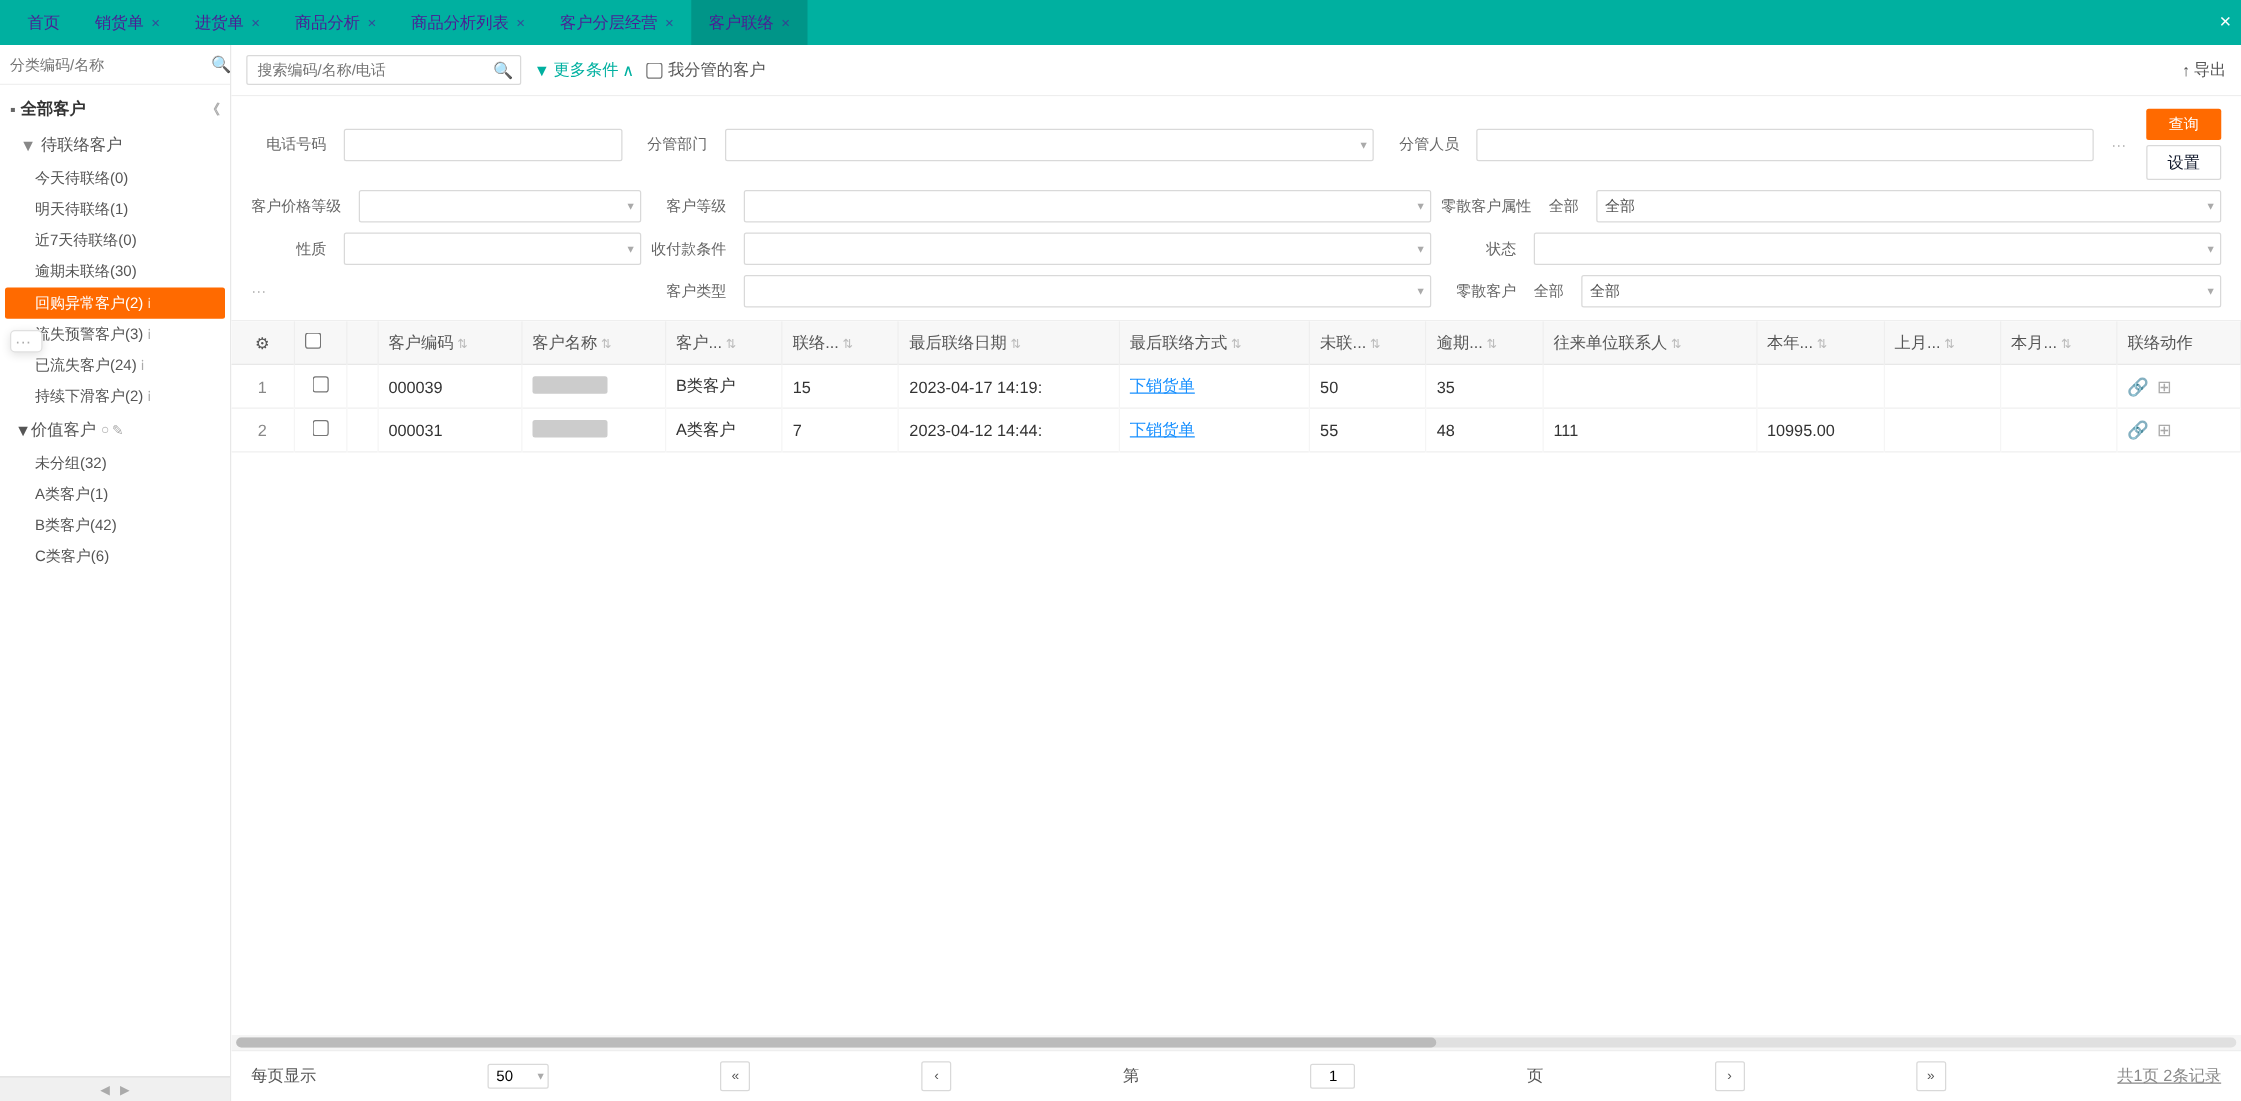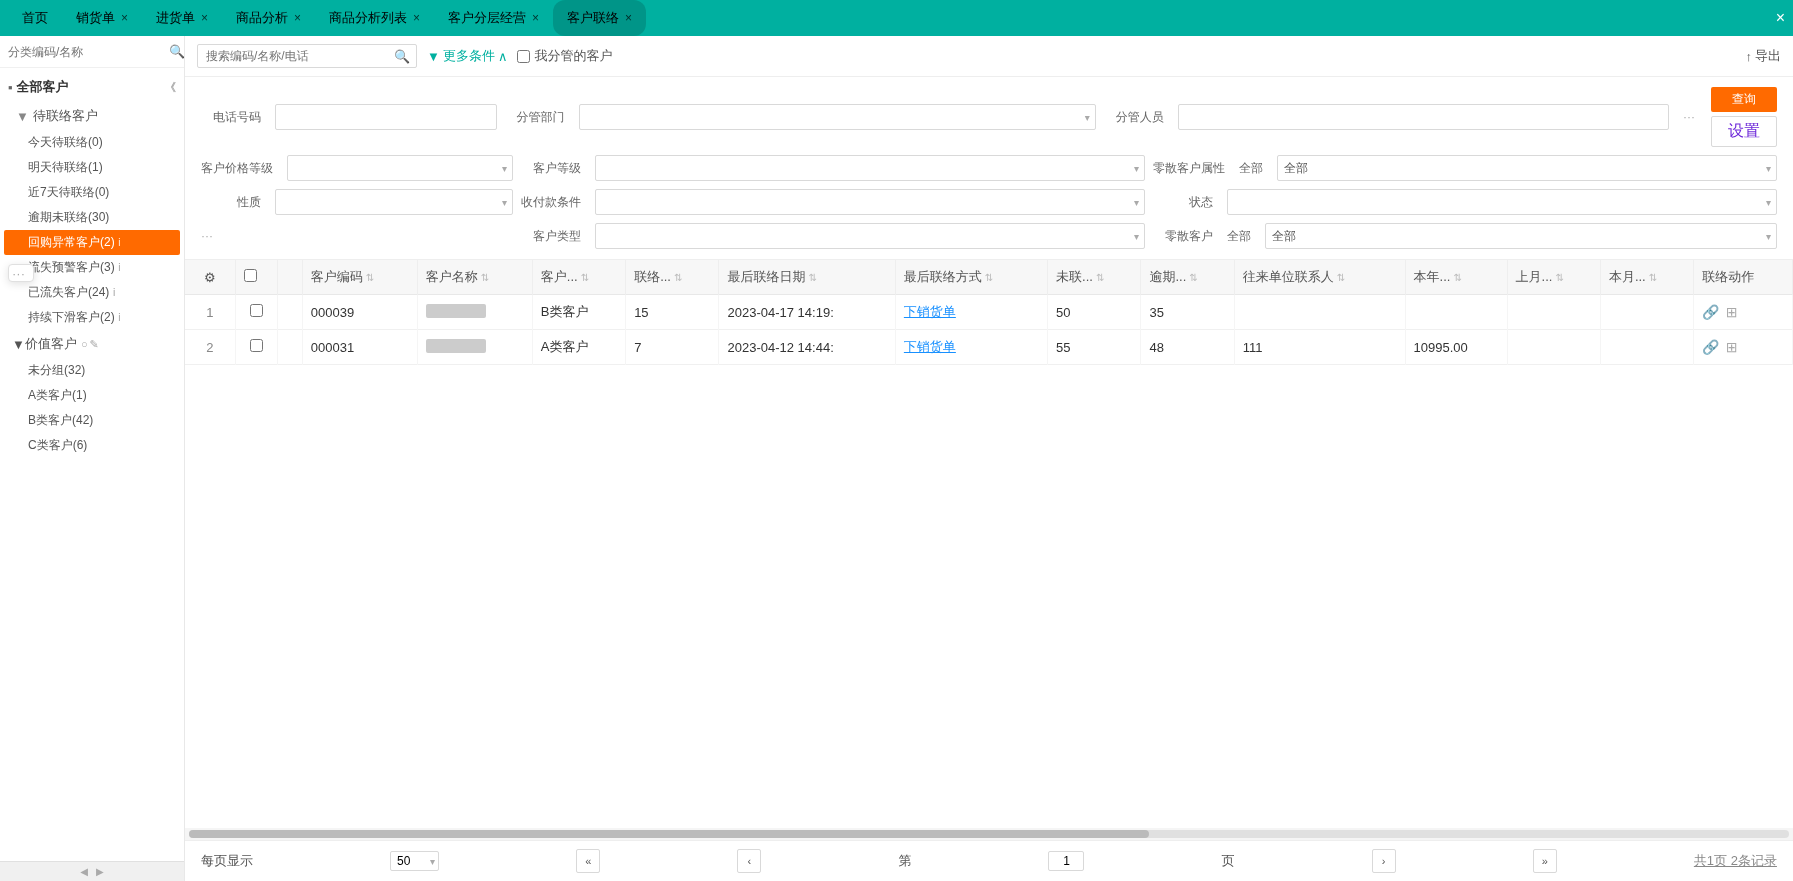--- a/index.html
+++ b/index.html
@@ -8,30 +8,30 @@
     
     .top-nav {
       background: #00b0a0;
       height: 36px;
       display: flex;
       align-items: center;
       padding: 0 8px;
       position: relative;
     }
     .top-nav .nav-item {
-      color: #000000;
+      color: #4c1d95;
       padding: 2px 14px;
       height: 36px;
       display: flex;
       align-items: center;
       cursor: pointer;
       font-size: 13px;
       white-space: nowrap;
     }
-    .top-nav .nav-item.active { background: rgba(0,0,0,0.15); border-radius: 12px; }
+    .top-nav .nav-item.active { background: rgba(0,0,0,0.15); }
     .top-nav .nav-item .close-x {
       margin-left: 6px;
       font-size: 12px;
       opacity: 0.7;
     }
     .top-nav .nav-close-btn {
       position: absolute;
       right: 8px;
       top: 50%;
       transform: translateY(-50%);
@@ -282,26 +282,26 @@
       background: #ff6a00;
       color: #fff;
       border: none;
       border-radius: 2px;
       padding: 4px 16px;
       cursor: pointer;
       font-size: 12px;
     }
     .btn-setup {
       background: #fff;
-      color: #6d28d9;
+      color: #0f172a;
       border: 1px solid #d9d9d9;
       border-radius: 2px;
       padding: 4px 16px;
       cursor: pointer;
-      font-size: 16px;
+      font-size: 13px;
     }
     .filter-dots {
       color: #aaa;
       font-size: 12px;
       cursor: pointer;
     }
     .filter-inline-label {
       color: #666;
       font-size: 12px;
       white-space: nowrap;

